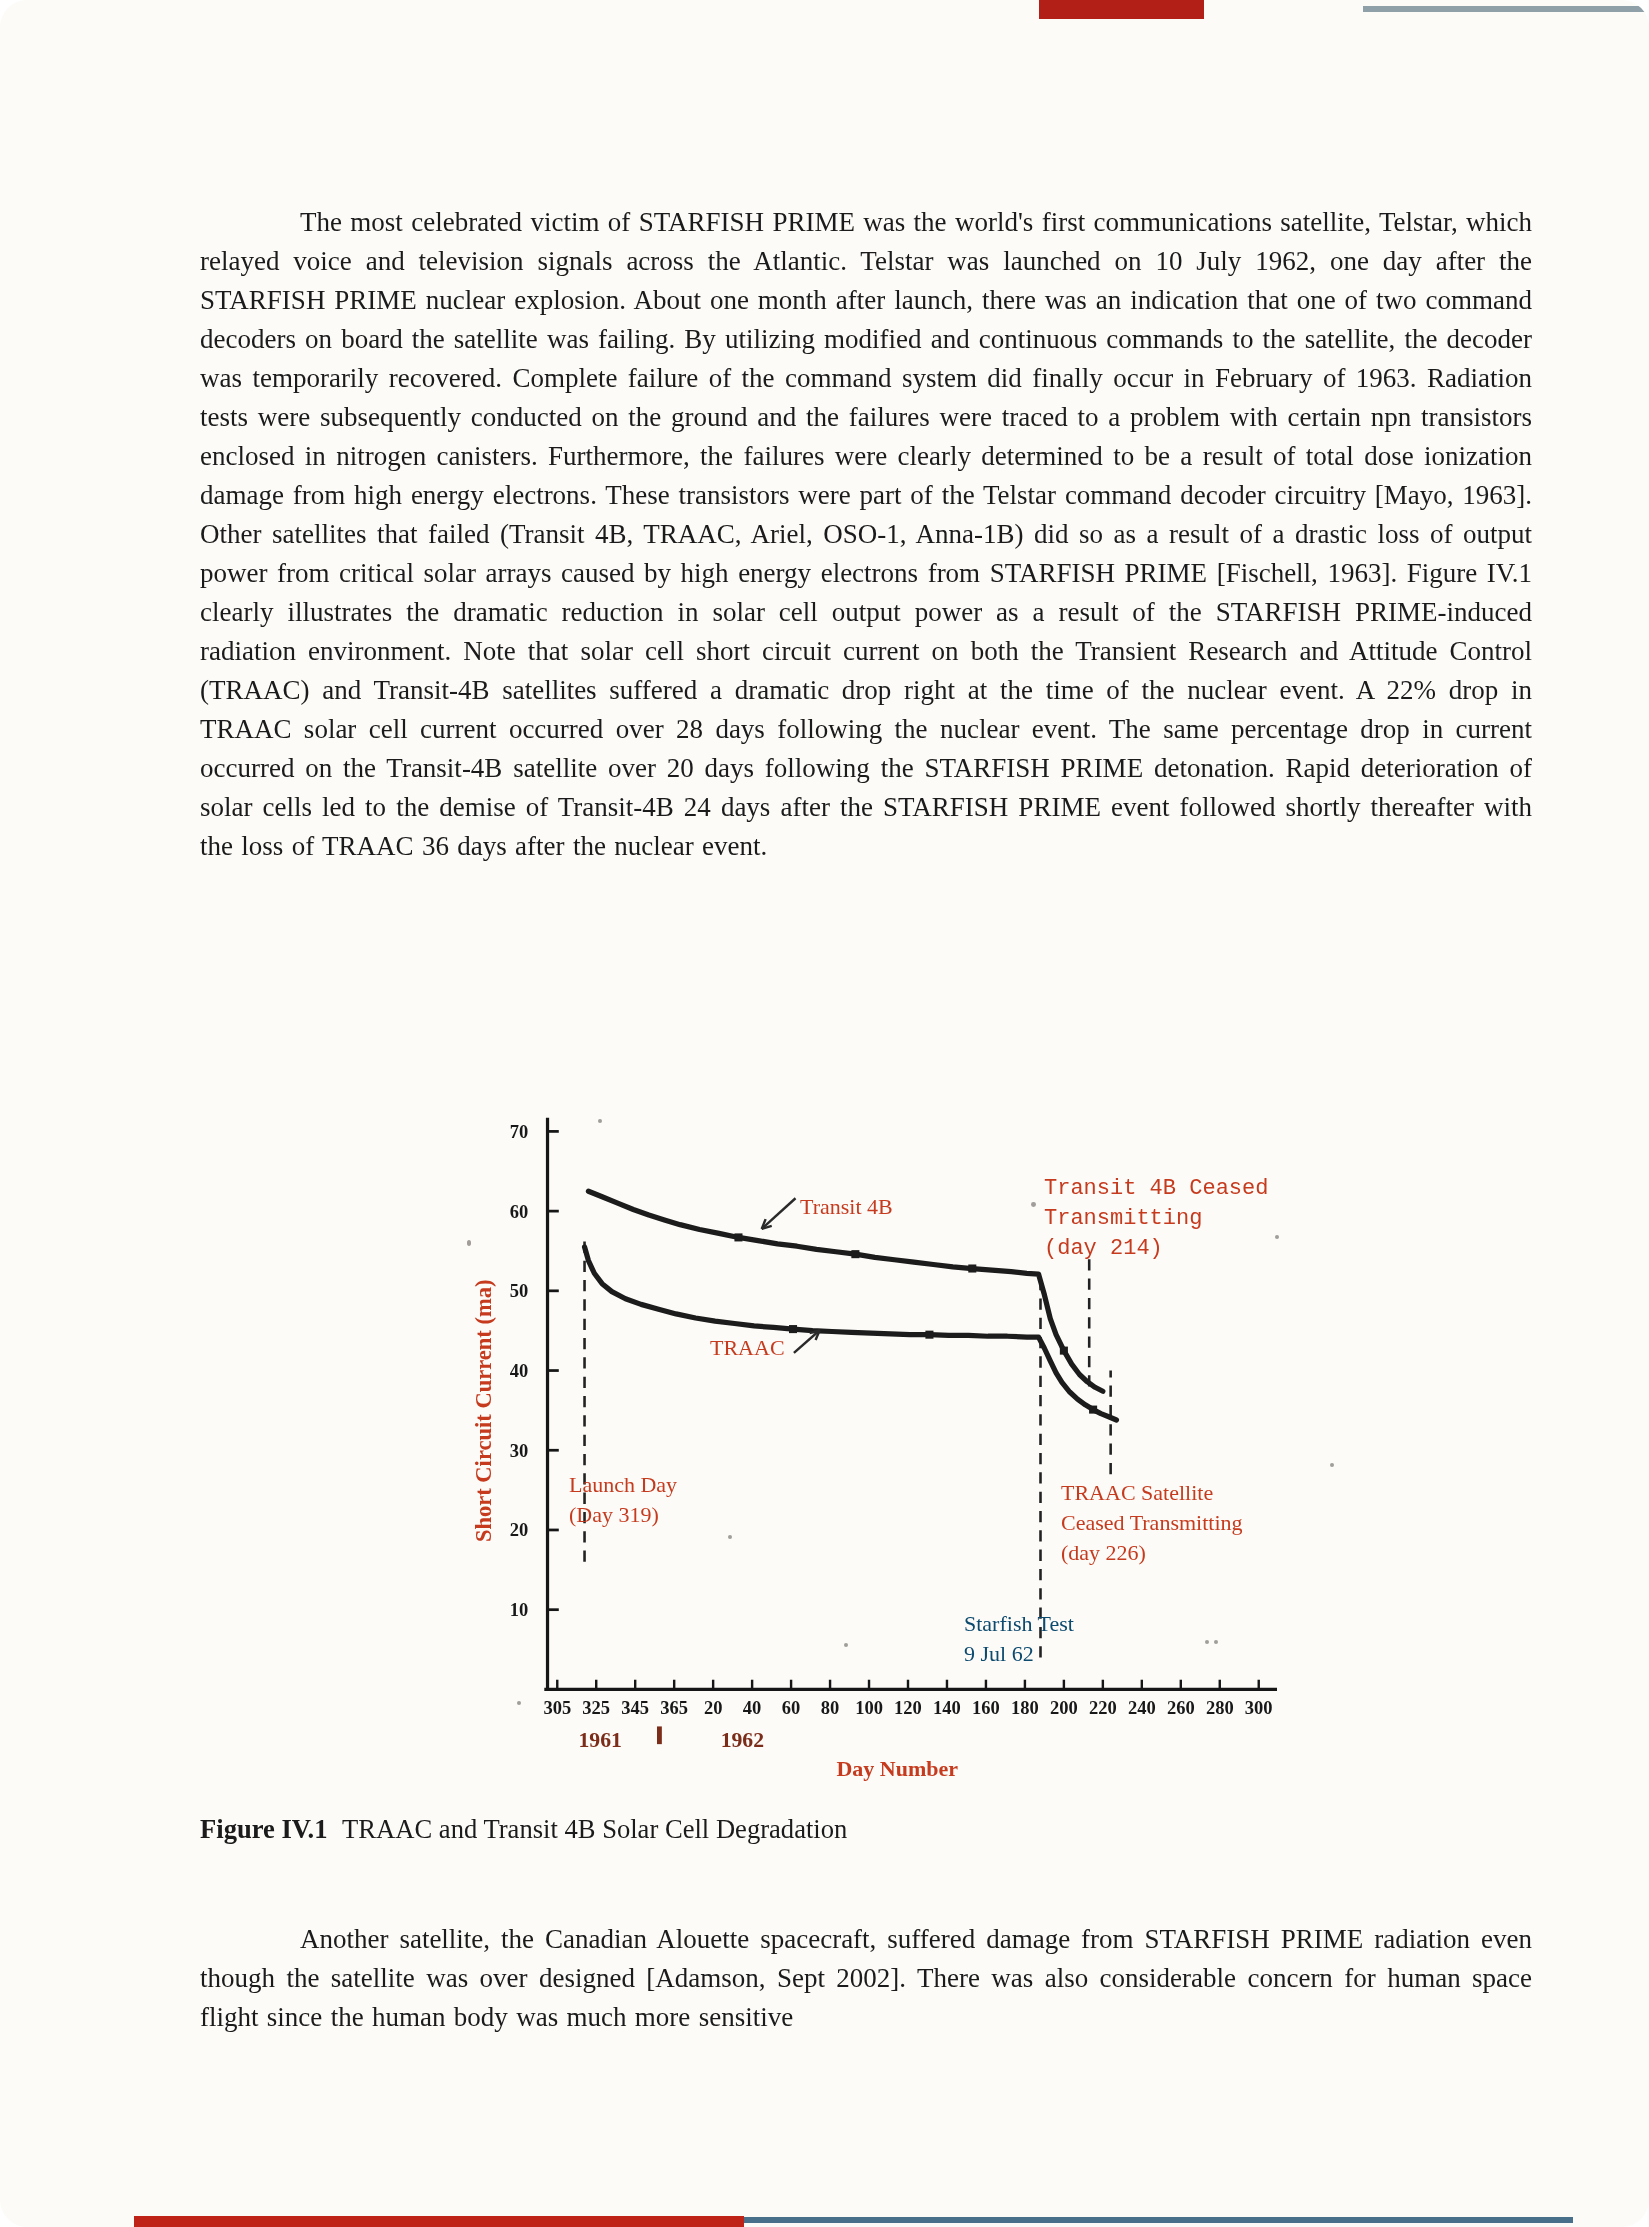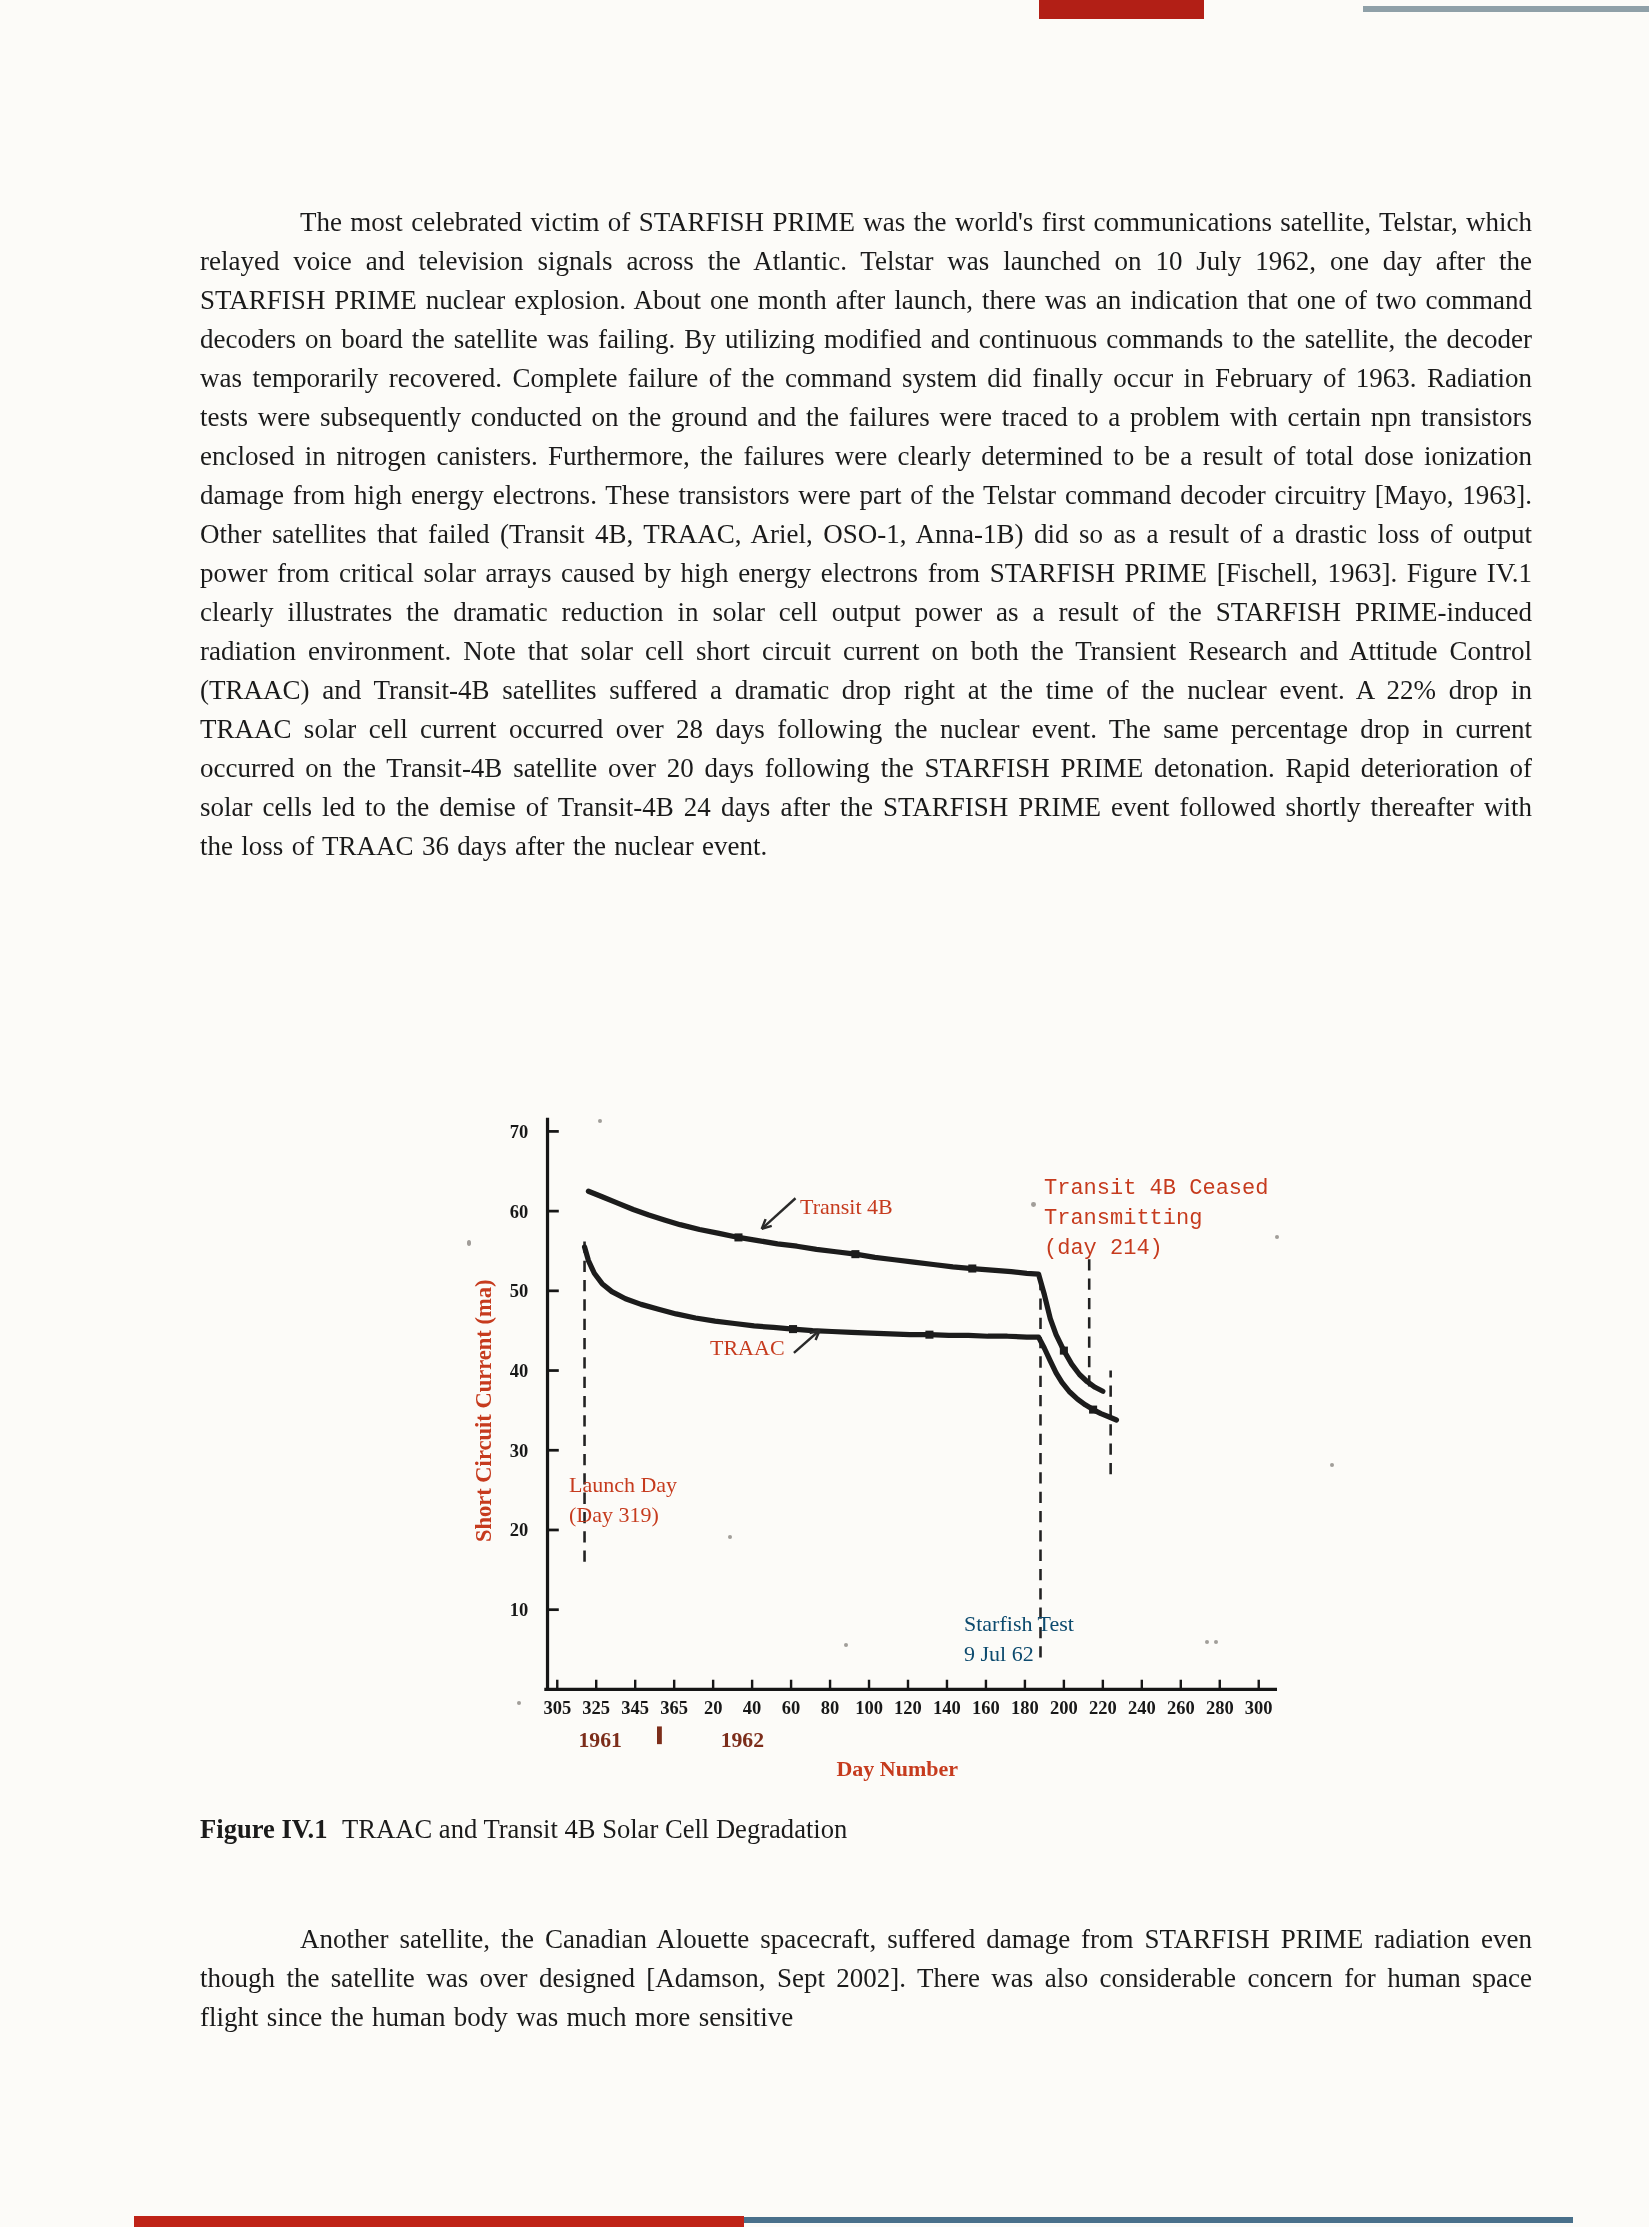--- a/index.html
+++ b/index.html
@@ -1,20 +1,21 @@
 <!DOCTYPE html>
 <html style="font-size:13px"><head>
 <meta charset="utf-8">
 <style>
   *{margin:0;padding:0;box-sizing:border-box}
   html,body{background:#ffffff}
   .page{
     position:relative;width:1649px;height:2227px;overflow:hidden;
     background:#fcfbf8;color:#1b1b1b;
     font-family:"Liberation Serif","DejaVu Serif",serif;
+    border-radius:27px;
   }
   .body-text{
     position:absolute;left:200px;width:1332px;
     font-size:27px;line-height:39px;text-align:justify;text-indent:100px;
     word-spacing:1.6px;
   }
   .para1{top:203px}
   .para2{top:1920px}
   .caption{position:absolute;left:200px;top:1814px;width:1332px;font-size:26.6px}
   .cap-label{font-weight:bold;margin-right:14.5px}
@@ -130,20 +131,23 @@
         <text transform="translate(610,372) rotate(-90)" text-anchor="middle" class="axlabel" fill="#c63b1e">Short Circuit Current (ma)</text>
       </svg>
 
     <div class="anno" style="left: 800px; top: 81px; color: rgb(198, 59, 30);">Transit 4B</div>
     <div class="anno" style="left: 1044px; top: 63px; color: rgb(198, 59, 30); font-family: Liberation Mono, monospace;">Transit 4B Ceased
 Transmitting
 (day 214)</div>
     <div class="anno" style="left: 702px; top: 222px; color: rgb(198, 59, 30); margin-left: 8px;">TRAAC</div>
     <div class="anno" style="left: 569px; top: 359px; color: rgb(198, 59, 30);">Launch Day
 (Day 319)</div>
+    <div class="anno" style="left: 1061px; top: 367px; color: rgb(198, 59, 30);">TRAAC Satellite
+Ceased Transmitting
+(day 226)</div>
     <div class="anno" style="left: 964px; top: 498px; color: #0c4a6e;">Starfish Test
 9 Jul 62</div>
     <div class="anno xlabel" style="left: 749px; top: 643px; color: rgb(198, 59, 30);">Day Number</div>
   </figure>
 
   <p class="caption">
     <span class="cap-label">Figure IV.1</span><span>TRAAC and Transit 4B Solar Cell Degradation</span>
   </p>
 
   <p class="body-text para2">Another satellite, the Canadian Alouette spacecraft, suffered damage from STARFISH PRIME radiation even though the satellite was over designed [Adamson, Sept 2002]. There was also considerable concern for human space flight since the human body was much more sensitive</p>

